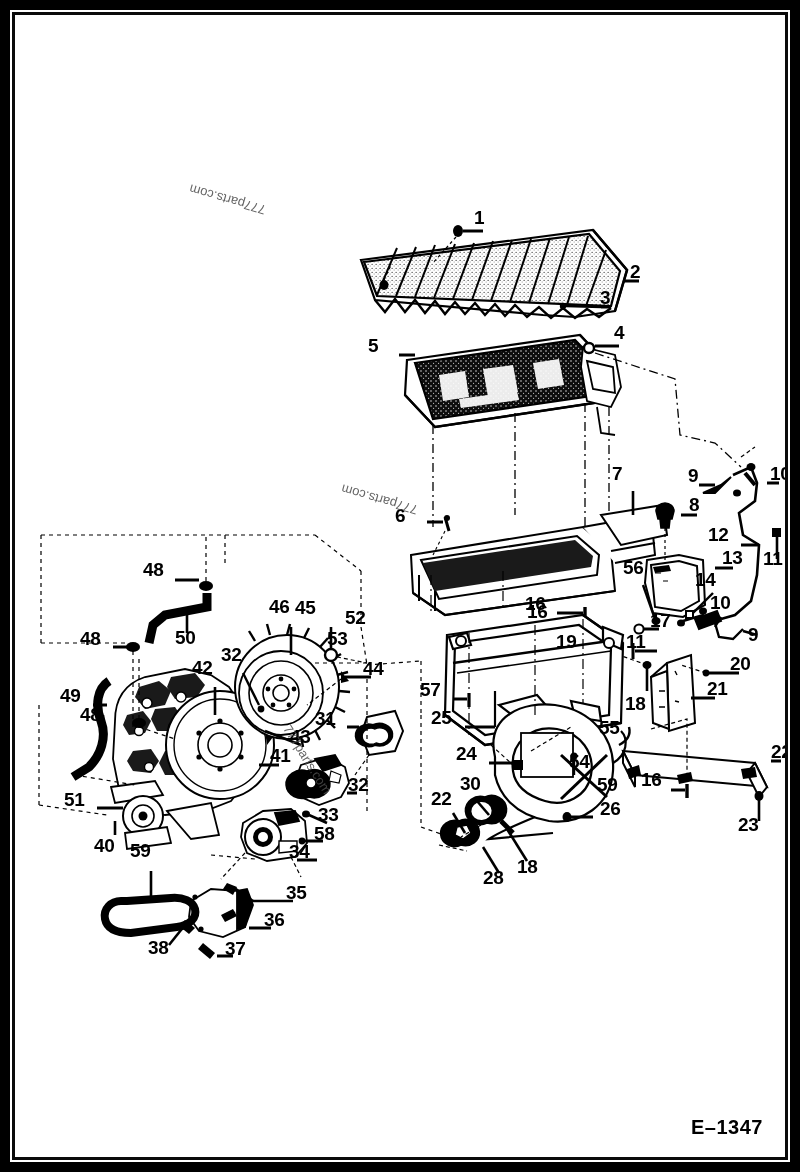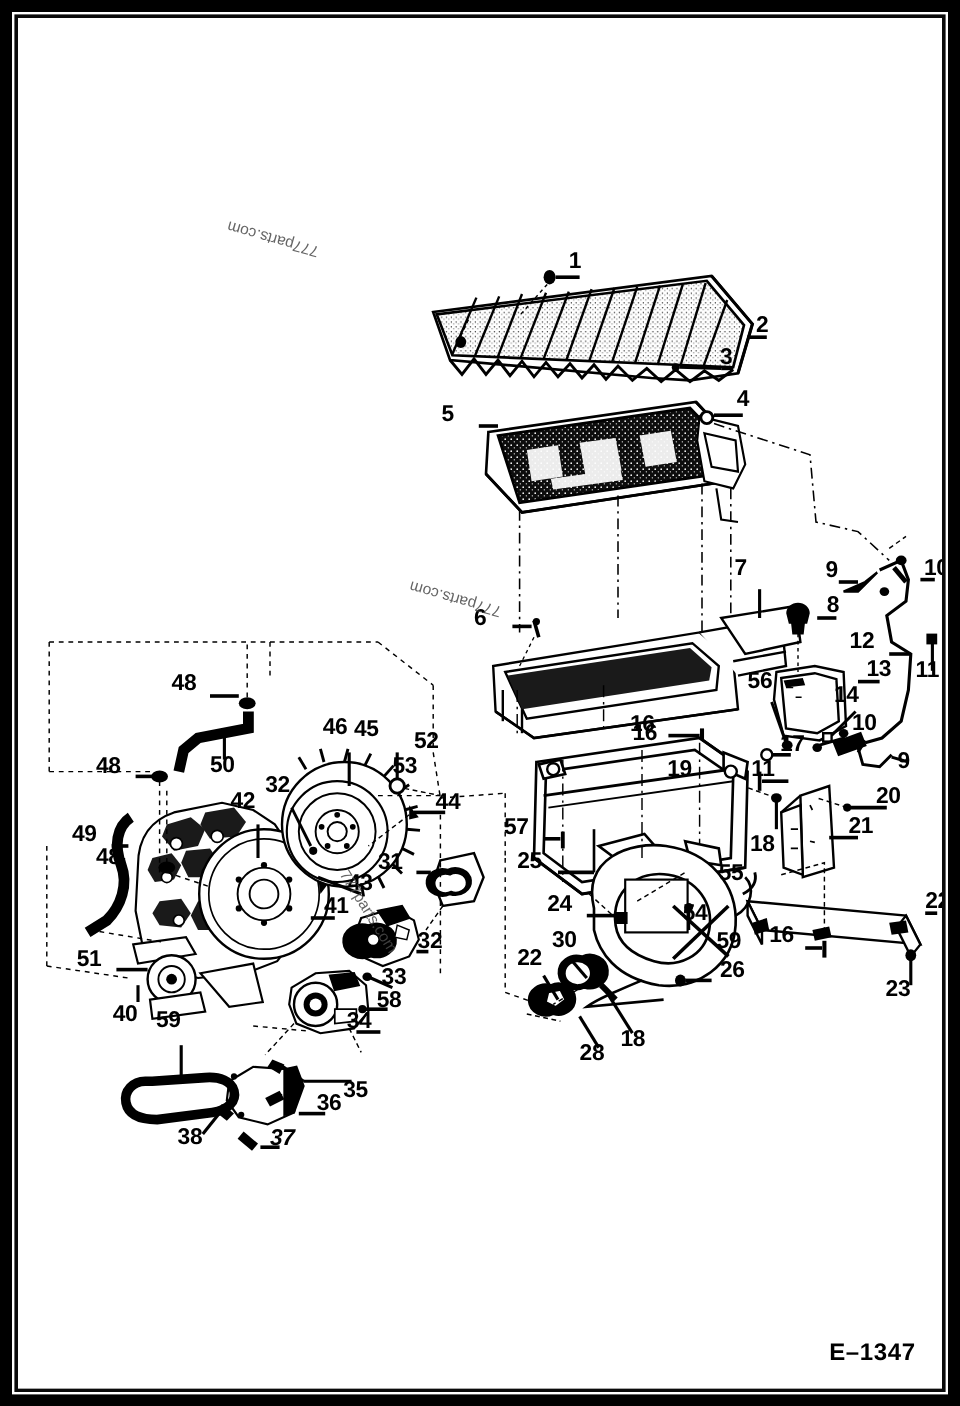--- a/index.html
+++ b/index.html
@@ -685,23 +685,23 @@
         <div class="callout" style="left: 416px; top: 693px;">25</div>
         <div class="callout" style="left: 569px; top: 784px; margin-left: 16px;">26</div>
         <div class="callout" style="left: 502px; top: 842px;">18</div>
         <div class="callout" style="left: 468px; top: 853px;">28</div>
         <div class="callout" style="left: 416px; top: 774px;">22</div>
         <div class="callout" style="left: 445px; top: 759px;">30</div>
         <div class="callout" style="left: 300px; top: 694px;">31</div>
         <div class="callout" style="left: 333px; top: 760px;">32</div>
         <div class="callout" style="left: 303px; top: 790px;">33</div>
         <div class="callout" style="left: 274px; top: 827px;">34</div>
-        <div class="callout" style="left: 271px; top: 868px; margin-top: 16px;">35</div>
+        <div class="callout" style="left: 271px; top: 868px;">35</div>
         <div class="callout" style="left: 249px; top: 895px;">36</div>
-        <div class="callout" style="left: 210px; top: 924px; font-style: italic;">37</div>
+        <div class="callout" style="left: 210px; top: 924px;">37</div>
         <div class="callout" style="left: 133px; top: 923px;">38</div>
         <div class="callout" style="left: 115px; top: 826px;">59</div>
         <div class="callout" style="left: 79px; top: 821px;">40</div>
         <div class="callout" style="left: 255px; top: 731px;">41</div>
         <div class="callout" style="left: 177px; top: 643px;">42</div>
         <div class="callout" style="left: 275px; top: 712px;">43</div>
         <div class="callout" style="left: 348px; top: 644px;">44</div>
         <div class="callout" style="left: 280px; top: 583px;">45</div>
         <div class="callout" style="left: 254px; top: 582px;">46</div>
         <div class="callout" style="left: 206px; top: 630px;">32</div>

